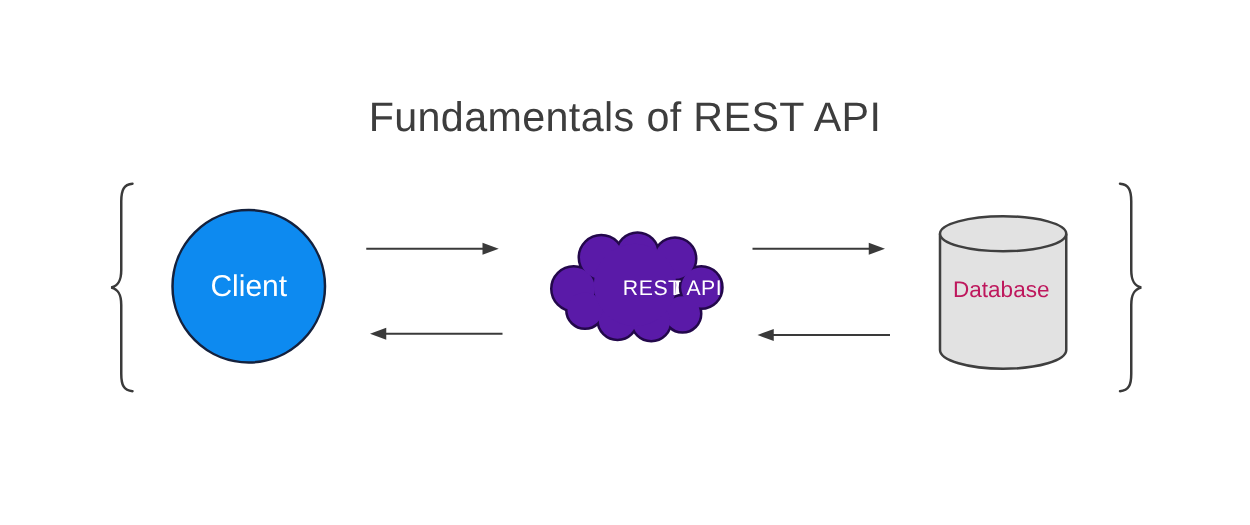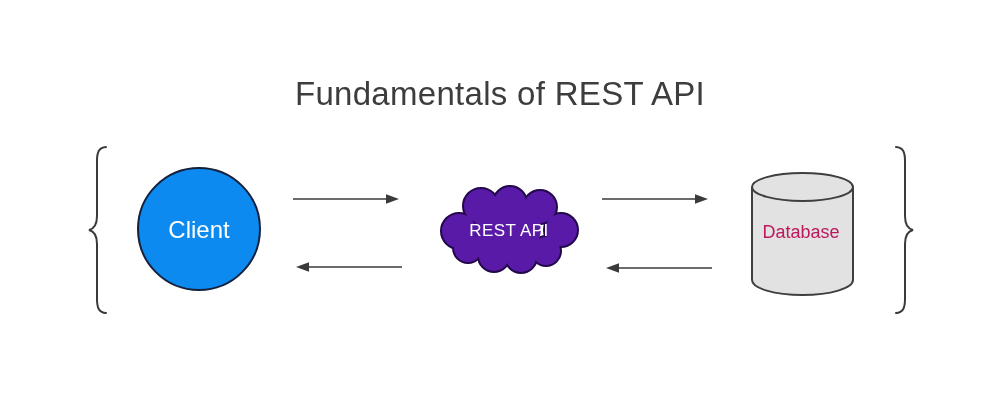--- a/index.html
+++ b/index.html
@@ -23,21 +23,21 @@
     letter-spacing: 0.3px;
     margin-top: 12px;
   }
   .diagram-svg { position: absolute; left: 0; top: 0; }
   .node-label {
     position: absolute;
     transform: translate(-50%, -50%);
     white-space: nowrap;
   }
   .label-client { left: 199px; top: 230px; color: #ffffff; font-size: 24px; }
-  .label-api    { left: 509px; top: 231px; color: #ffffff; font-size: 17px; letter-spacing: 0.4px; }
+  .label-api    { left: 538px; top: 231px; color: #ffffff; font-size: 17px; letter-spacing: 0.4px; }
   .label-db     { left: 801px; top: 232px; color: #be185d; font-size: 18px; }
 </style>
 </head>
 <body>
 
 <div class="canvas">
 
   <div class="title">Fundamentals of REST API</div>
 
   <svg class="diagram-svg" width="1000" height="420" viewBox="0 0 1000 420">

